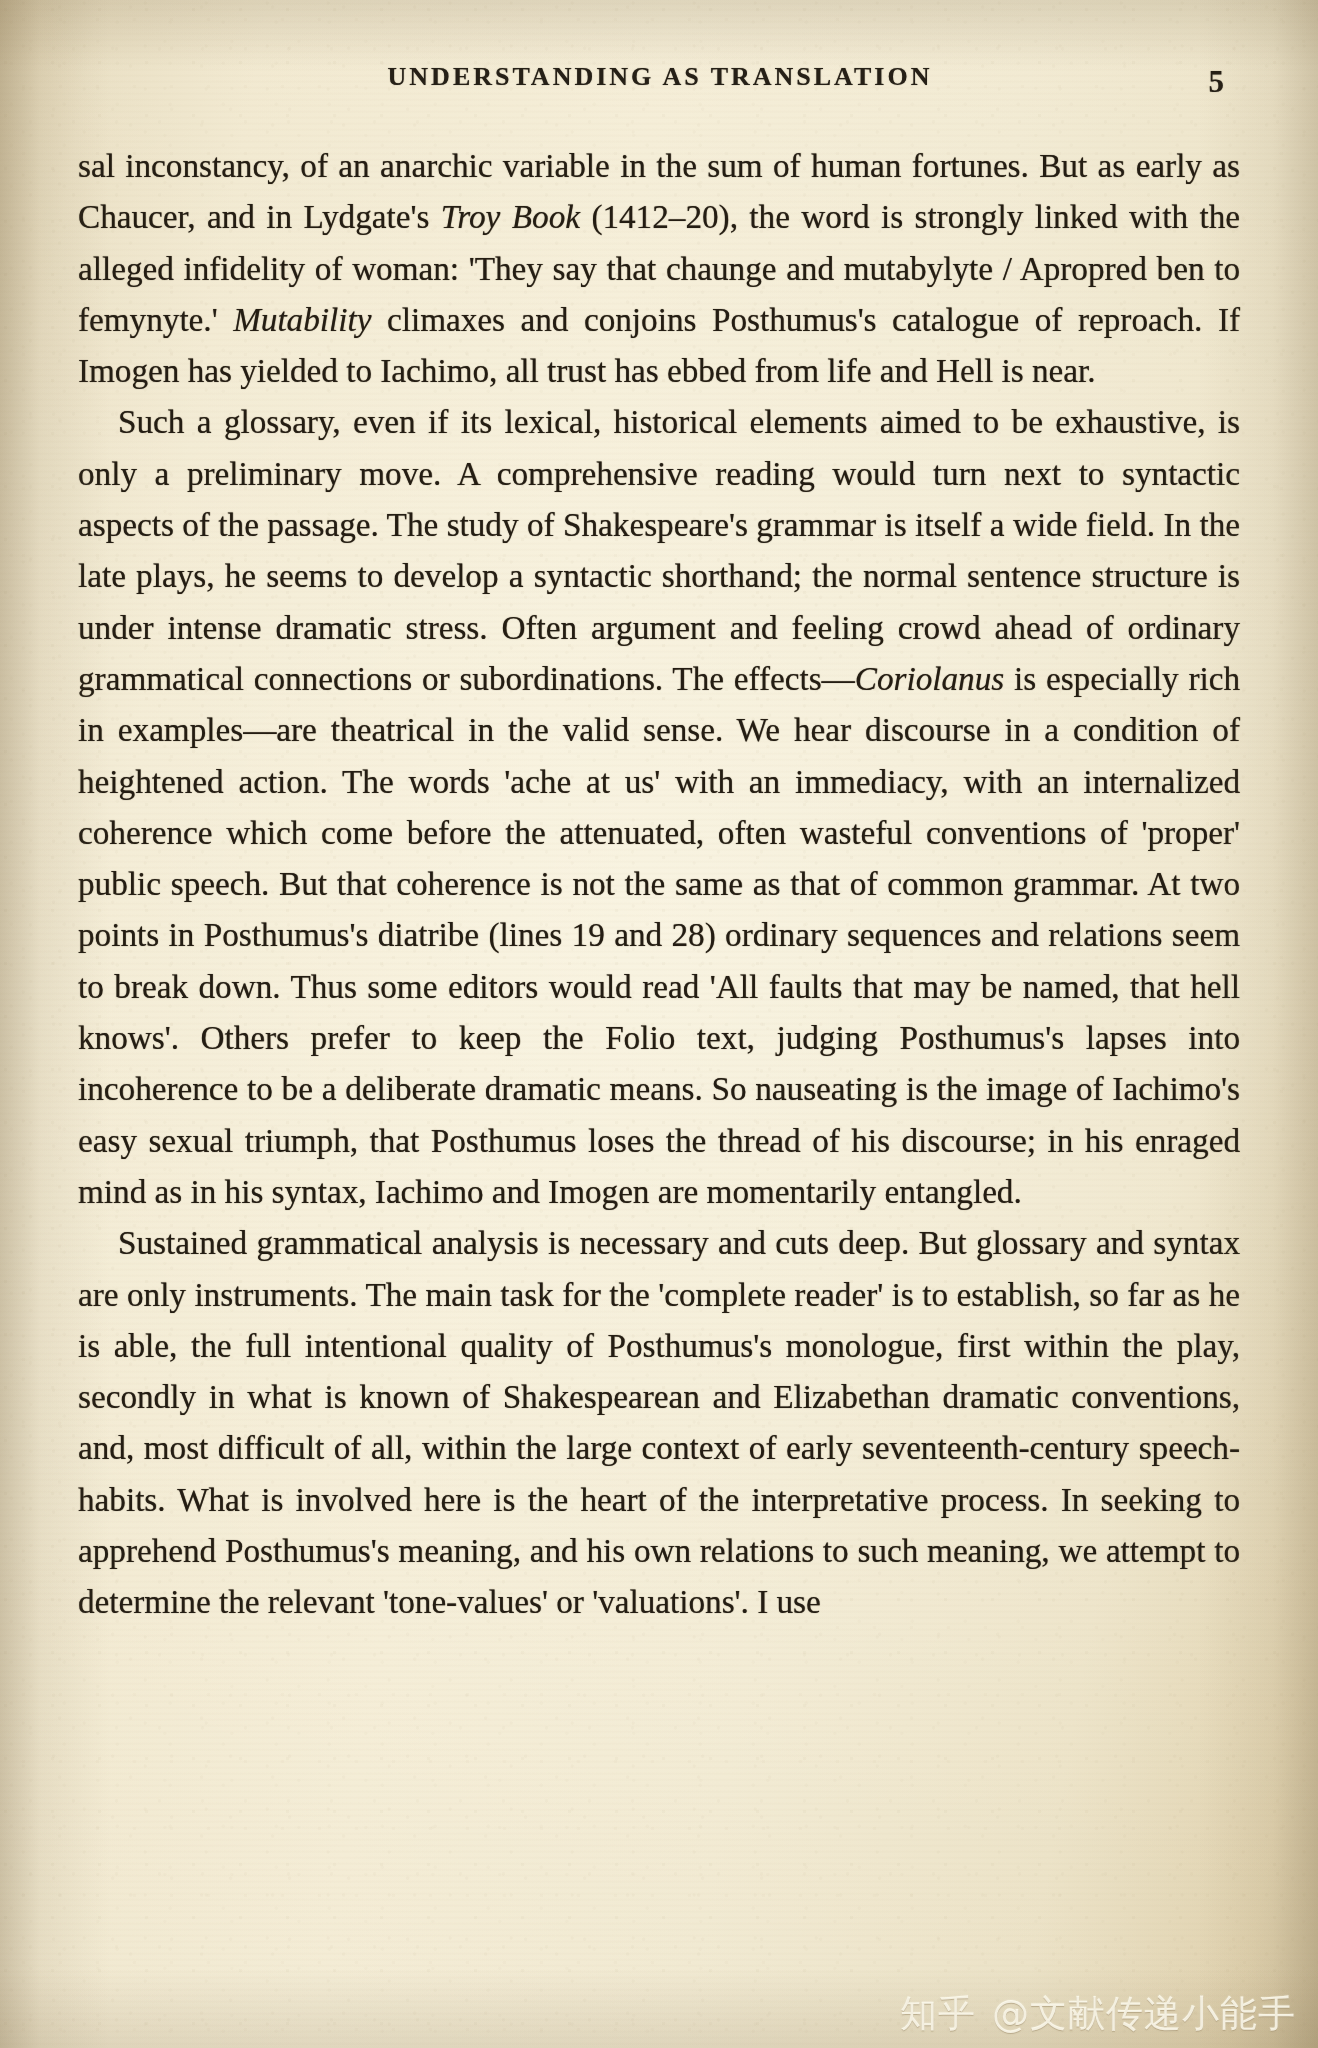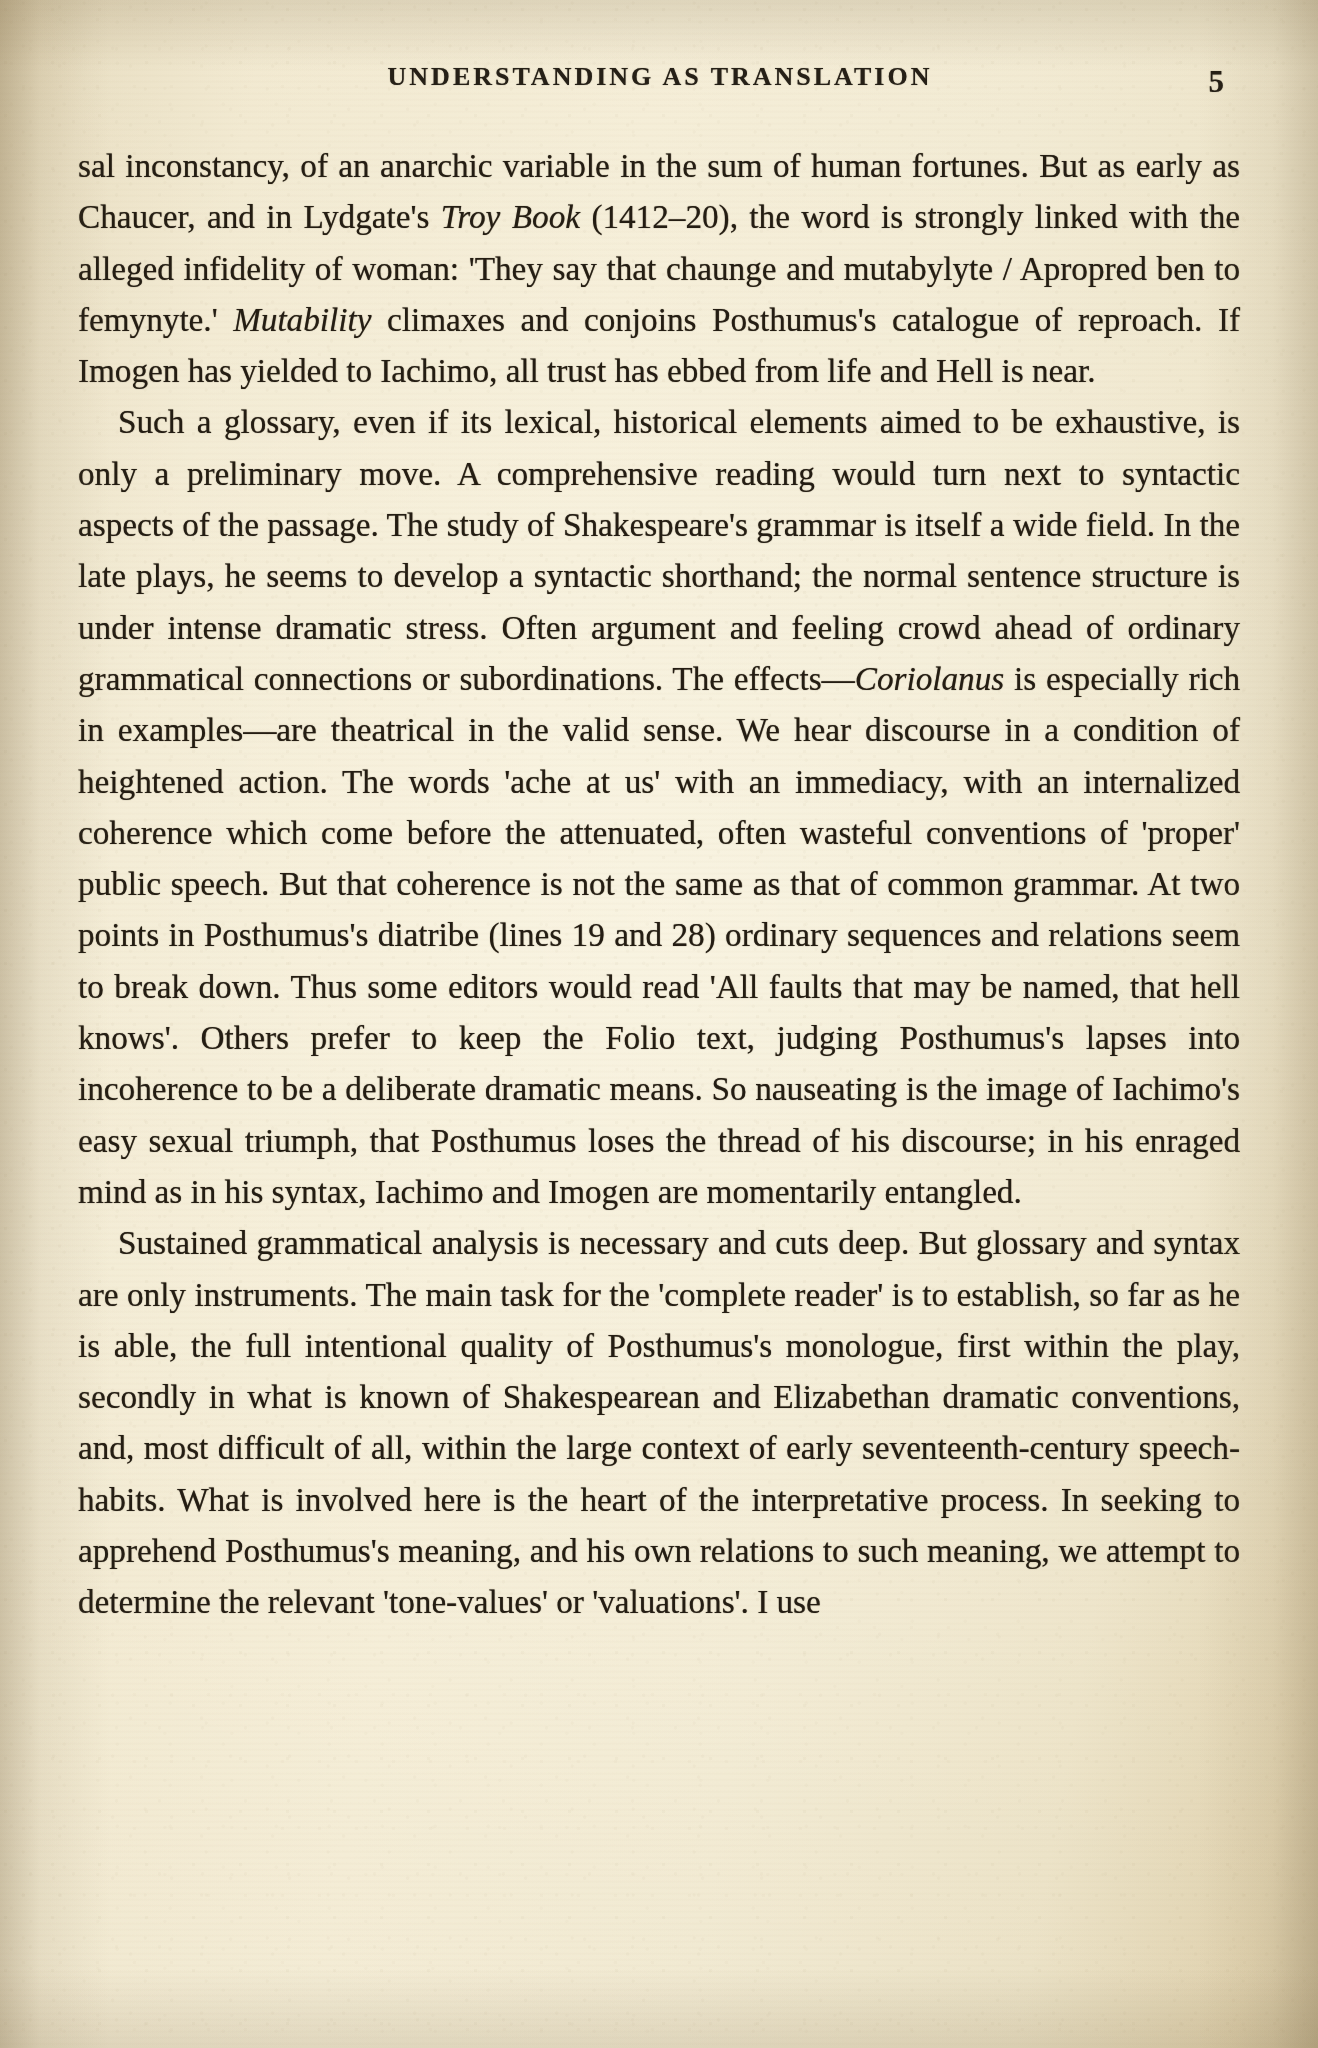--- a/index.html
+++ b/index.html
@@ -179,14 +179,18 @@
     <div id="body-text">
       <p class="para">sal inconstancy, of an anarchic variable in the sum of human fortunes. But as early as Chaucer, and in Lydgate's <i>Troy Book</i> (1412–20), the word is strongly linked with the alleged infidelity of woman: 'They say that chaunge and mutabylyte / Apropred ben to femynyte.' <i>Mutability</i> climaxes and conjoins Posthumus's catalogue of reproach. If Imogen has yielded to Iachimo, all trust has ebbed from life and Hell is near.</p>
       <p class="para indent">Such a glossary, even if its lexical, historical elements aimed to be exhaustive, is only a preliminary move. A comprehensive reading would turn next to syntactic aspects of the passage. The study of Shakespeare's grammar is itself a wide field. In the late plays, he seems to develop a syntactic shorthand; the normal sentence structure is under intense dramatic stress. Often argument and feeling crowd ahead of ordinary grammatical connections or subordinations. The effects—<i>Coriolanus</i> is especially rich in examples—are theatrical in the valid sense. We hear discourse in a condition of heightened action. The words 'ache at us' with an immediacy, with an internalized coherence which come before the attenuated, often wasteful conventions of 'proper' public speech. But that coherence is not the same as that of common grammar. At two points in Posthumus's diatribe (lines 19 and 28) ordinary sequences and relations seem to break down. Thus some editors would read 'All faults that may be named, that hell knows'. Others prefer to keep the Folio text, judging Posthumus's lapses into incoherence to be a deliberate dramatic means. So nauseating is the image of Iachimo's easy sexual triumph, that Posthumus loses the thread of his discourse; in his enraged mind as in his syntax, Iachimo and Imogen are momentarily entangled.</p>
       <p class="para indent">Sustained grammatical analysis is necessary and cuts deep. But glossary and syntax are only instruments. The main task for the 'complete reader' is to establish, so far as he is able, the full intentional quality of Posthumus's monologue, first within the play, secondly in what is known of Shakespearean and Elizabethan dramatic conventions, and, most difficult of all, within the large context of early seventeenth-century speech-habits. What is involved here is the heart of the interpretative process. In seeking to apprehend Posthumus's meaning, and his own relations to such meaning, we attempt to determine the relevant 'tone-values' or 'valuations'. I use</p>
     </div>
 
   </div>
 
   <div id="vignette"></div>
 
+  <div id="watermark">
+    <span class="wm-text">知乎</span>
+    <span class="wm-text">@文献传递小能手</span>
+  </div>
 
 </div>
 
 </body></html>

